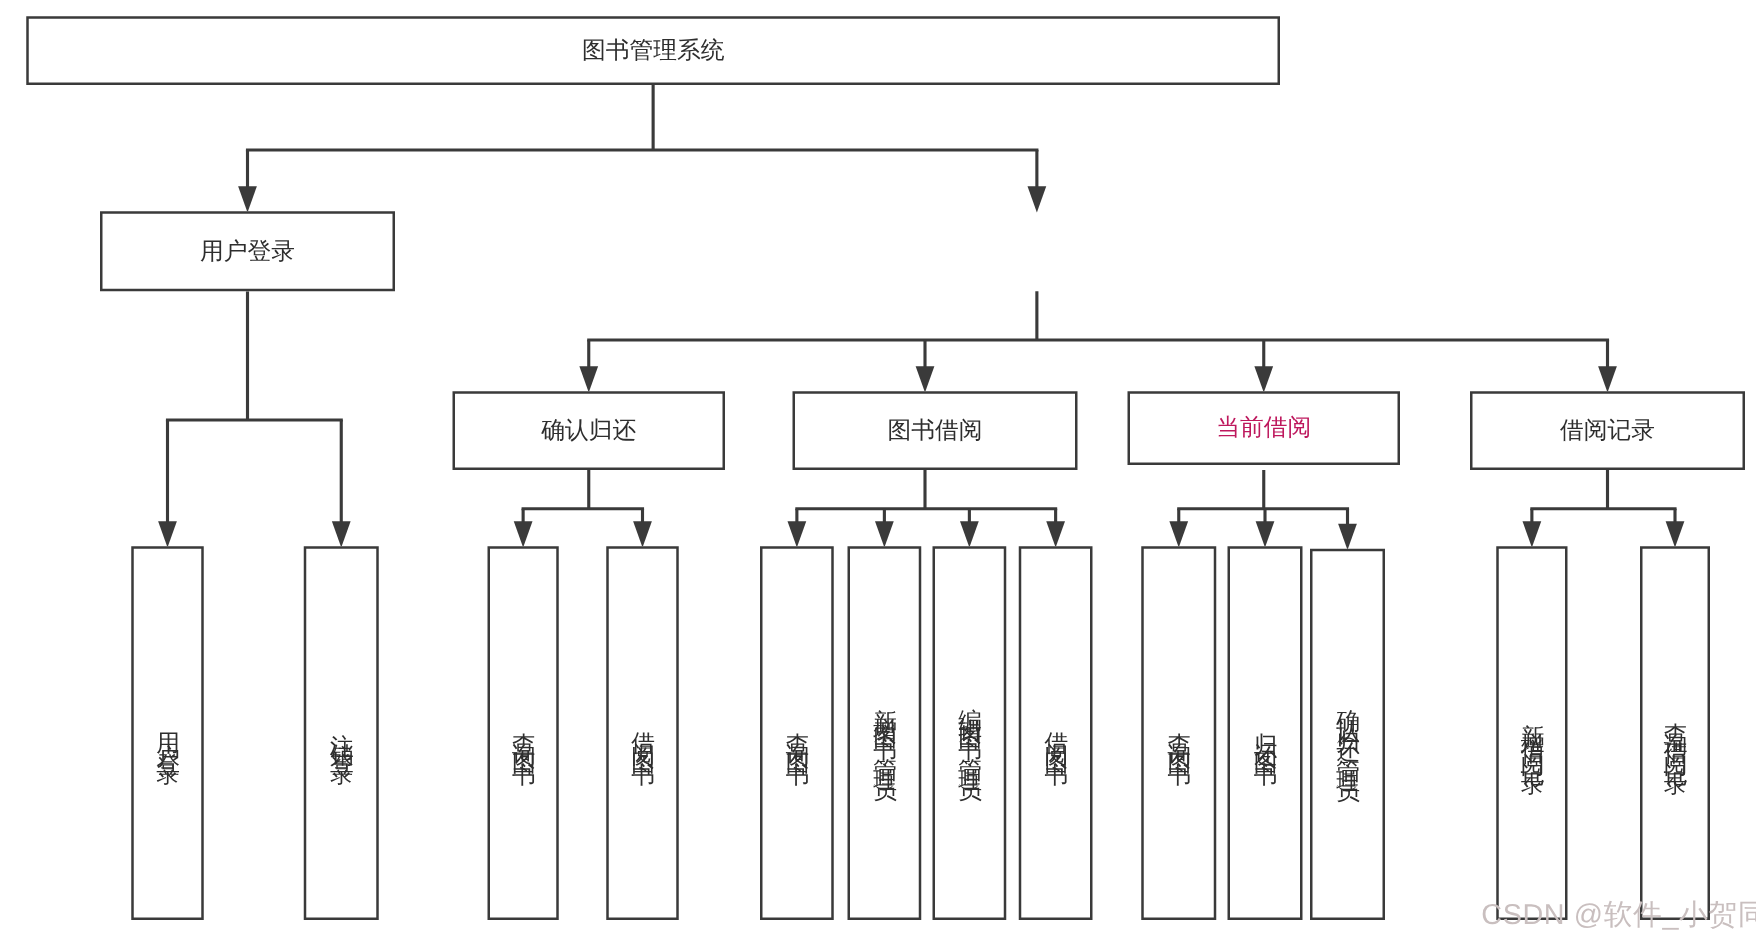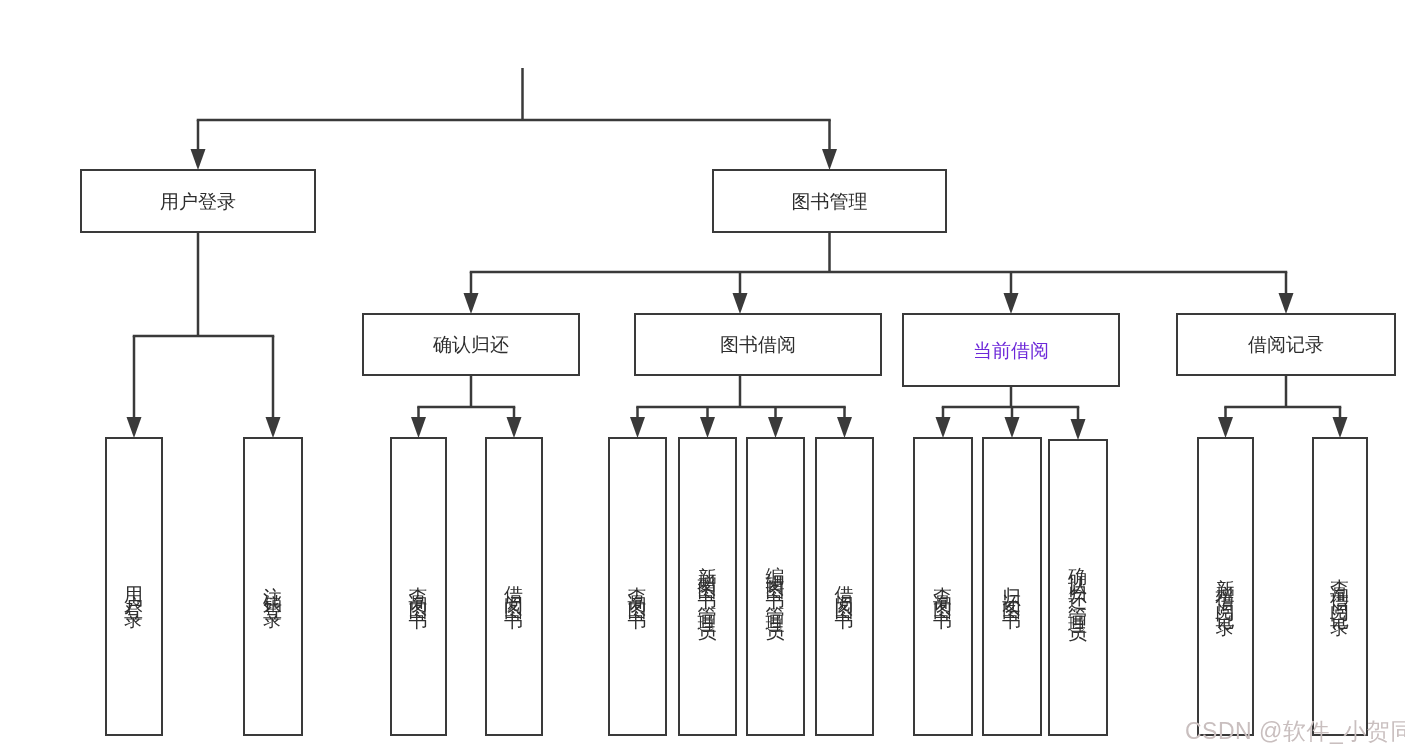--- a/index.html
+++ b/index.html
@@ -114,33 +114,33 @@
       <g>
         <line x1="1286" y1="376" x2="1286" y2="407" stroke="#3a3a3a" stroke-width="2.5"></line>
         <line x1="1224.25" y1="407" x2="1341.25" y2="407" stroke="#3a3a3a" stroke-width="2.5"></line>
         <line x1="1225.5" y1="407" x2="1225.5" y2="418" stroke="#3a3a3a" stroke-width="2.5"></line>
         <polygon points="1225.5,438 1218,417 1233,417" fill="#3a3a3a"></polygon>
         <line x1="1340" y1="407" x2="1340" y2="418" stroke="#3a3a3a" stroke-width="2.5"></line>
         <polygon points="1340,438 1332.5,417 1347.5,417" fill="#3a3a3a"></polygon>
       </g>
     </svg>
   <div id="watermark">CSDN @软件_小贺同学</div>
+<div class="node h" style="left: 21px; top: 13px; width: 1003px; height: 55px; border-color: rgb(58, 58, 58); background: rgb(255, 255, 255); color: rgb(46, 46, 46);">
+      <span class="label">图书管理系统</span>
+    </div>
     <div class="node h" style="left: 80px; top: 169px; width: 236px; height: 64px; border-color: rgb(58, 58, 58); background: rgb(255, 255, 255); color: rgb(46, 46, 46);">
       <span class="label">用户登录</span>
-    </div>
-    <div class="node h" style="left: 712px; top: 169px; width: 235px; height: 64px; border-color: rgb(58, 58, 58); background: rgb(255, 255, 255); color: rgb(46, 46, 46);">
-      <span class="label">图书管理</span>
     </div>
     <div class="node h" style="left: 362px; top: 313px; width: 218px; height: 63px; border-color: rgb(58, 58, 58); background: rgb(255, 255, 255); color: rgb(46, 46, 46);">
       <span class="label">确认归还</span>
     </div>
-    <div class="node h" style="left: 634px; top: 313px; width: 248px; height: 63px; border-color: rgb(58, 58, 58); background: rgb(255, 255, 255); color: rgb(46, 46, 46);">
+    <div class="node h" style="left: 634px; top: 313px; width: 228px; height: 63px; border-color: rgb(58, 58, 58); background: rgb(255, 255, 255); color: rgb(46, 46, 46);">
       <span class="label">图书借阅</span>
     </div>
-    <div class="node h" style="left: 902px; top: 313px; width: 218px; height: 74px; border-color: rgb(58, 58, 58); background: rgb(255, 255, 255); color: #6d28d9;">
+    <div class="node h" style="left: 902px; top: 313px; width: 218px; height: 59px; border-color: rgb(58, 58, 58); background: rgb(255, 255, 255); color: #be185d;">
       <span class="label">当前借阅</span>
     </div>
     <div class="node h" style="left: 1176px; top: 313px; width: 220px; height: 63px; border-color: rgb(58, 58, 58); background: rgb(255, 255, 255); color: rgb(46, 46, 46);">
       <span class="label">借阅记录</span>
     </div>
     <div class="node v" style="left: 105px; top: 437px; width: 58px; height: 299px; border-color: rgb(58, 58, 58); background: rgb(255, 255, 255); color: rgb(46, 46, 46);">
       <span class="label">用户登录</span>
     </div>
     <div class="node v" style="left: 243px; top: 437px; width: 60px; height: 299px; border-color: rgb(58, 58, 58); background: rgb(255, 255, 255); color: rgb(46, 46, 46);">
       <span class="label">注销登录</span>

